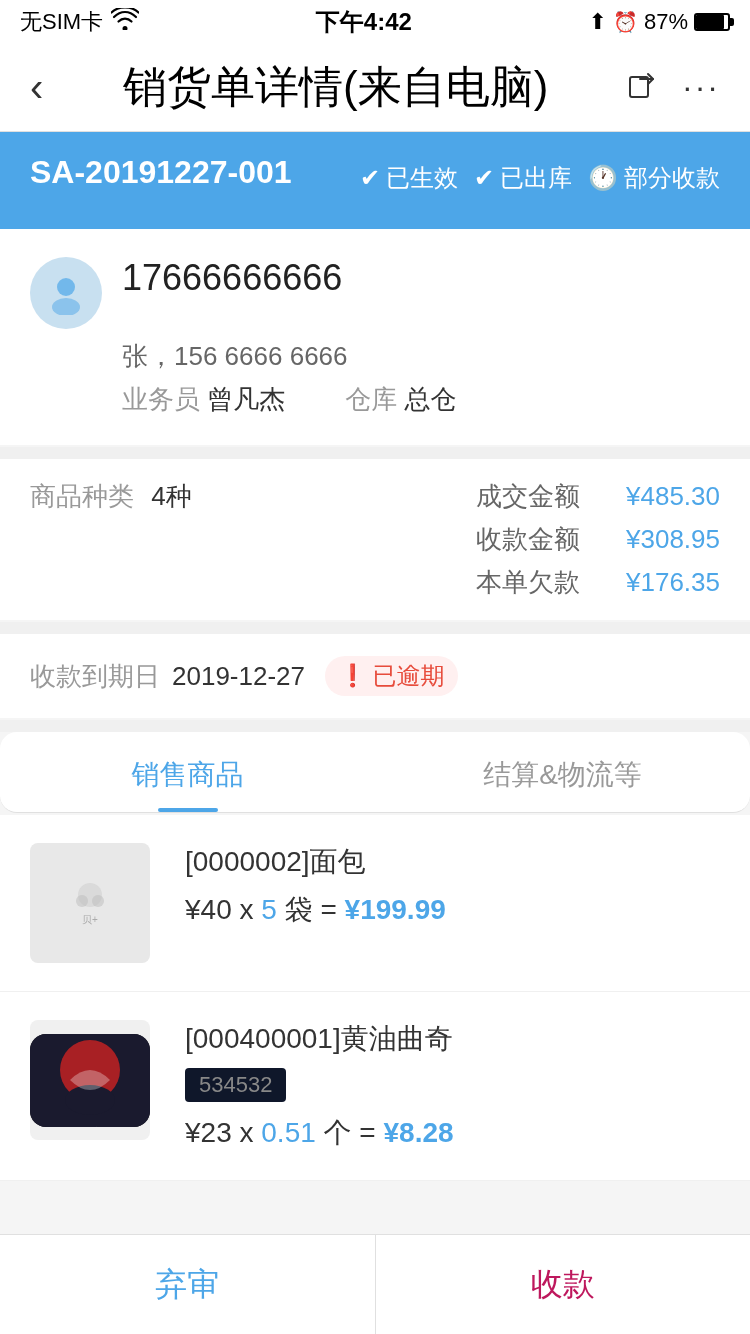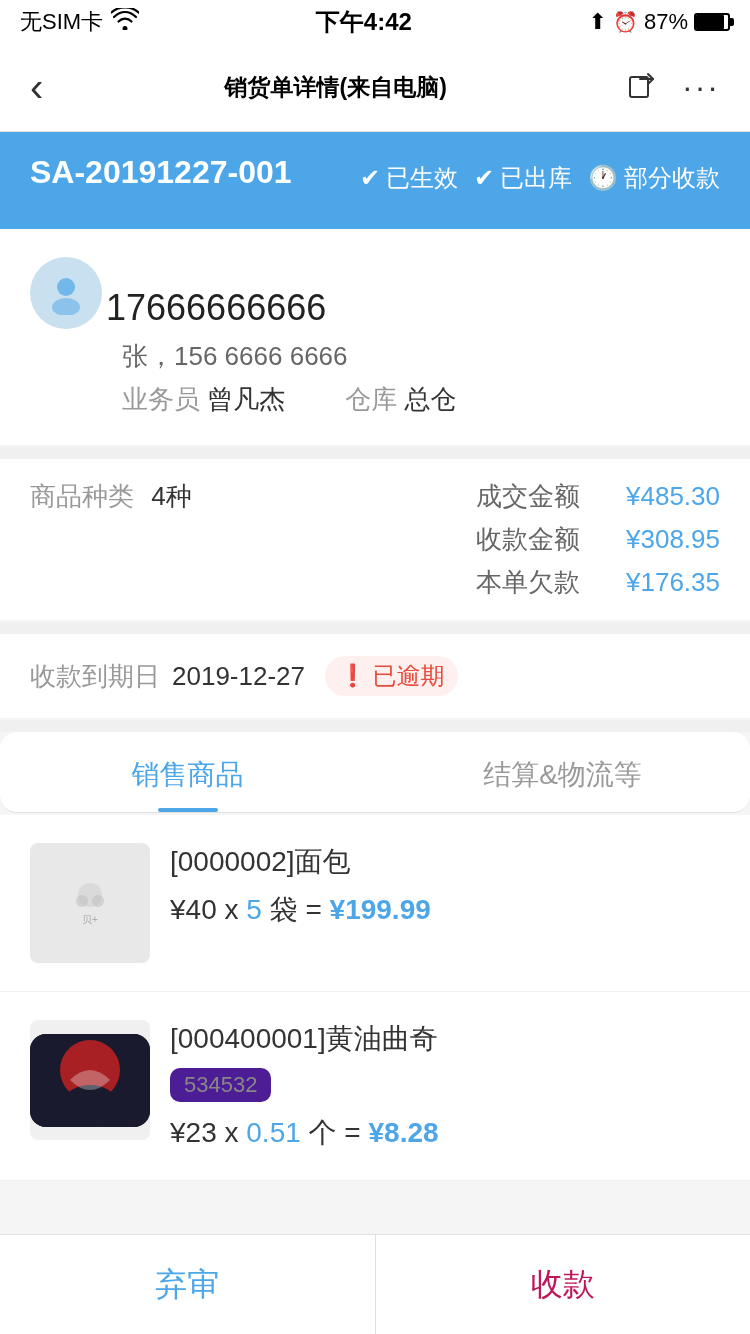--- a/index.html
+++ b/index.html
@@ -38,21 +38,21 @@
     
     .nav-bar {
       background: #fff;
       height: 88px;
       display: flex;
       align-items: center;
       justify-content: space-between;
       padding: 0 30px;
       border-bottom: 1px solid #e0e0e0;
     }
-    .nav-title { font-size: 23px; font-weight: 700; color: #000; }
+    .nav-title { font-size: 44px; font-weight: 400; color: #000; }
     .nav-left, .nav-right { display: flex; align-items: center; gap: 24px; }
     .nav-back { font-size: 40px; color: #333; cursor: pointer; }
 
     
     .blue-header {
       background: #4da6e8;
       padding: 22px 30px 18px;
     }
     .order-id { font-size: 32px; font-weight: 700; color: #fff; margin-bottom: 10px; }
     .order-status-row { display: flex; align-items: center; gap: 16px; margin-bottom: 0; }
@@ -61,21 +61,21 @@
       font-size: 24px; color: #fff;
     }
     .date-row { font-size: 24px; color: #fff; margin-top: 10px; }
 
     
     .customer-section {
       background: #fff;
       padding: 28px 30px;
       margin-bottom: 2px;
     }
-    .customer-row { display: flex; align-items: flex-end; gap: 4px; margin-bottom: 10px; }
+    .customer-row { display: flex; align-items: flex-start; gap: 20px; margin-bottom: 10px; }
     .avatar {
       width: 72px; height: 72px; border-radius: 50%; background: #c8e0f0;
       display: flex; align-items: center; justify-content: center; overflow: hidden; flex-shrink: 0;
     }
     .avatar svg { width: 44px; height: 44px; }
     .customer-name { font-size: 36px; font-weight: 500; color: #222; }
     .customer-sub { font-size: 26px; color: #666; margin-left: 92px; margin-bottom: 6px; }
     .customer-meta { display: flex; align-items: center; margin-left: 92px; margin-top: 8px; font-size: 26px; color: #333; gap: 60px; }
     .meta-label { color: #999; }
     .meta-value { color: #333; }
@@ -144,25 +144,25 @@
     }
     .product-thumb {
       width: 120px; height: 120px; background: #f0f0f0; border-radius: 8px;
       display: flex; align-items: center; justify-content: center;
       flex-shrink: 0; overflow: hidden;
     }
     .thumb-placeholder {
       width: 100%; height: 100%; background: #e8e8e8;
       display: flex; align-items: center; justify-content: center;
     }
-    .product-info { flex: 1; }
+    .product-info { flex: 1; margin-left: 15px; }
     .product-name { font-size: 28px; color: #333; margin-bottom: 10px; font-weight: 500; }
     .product-sku {
-      display: inline-block; background: #4c1d95; color: #888; font-size: 22px;
-      padding: 4px 14px; border-radius: 10px; margin-bottom: 12px;
+      display: inline-block; background: #0f172a; color: #888; font-size: 22px;
+      padding: 4px 14px; border-radius: 4px; margin-bottom: 12px;
     }
     .product-price { font-size: 28px; color: #333; }
     .price-blue { color: #4da6e8; }
     .price-total { color: #4da6e8; font-weight: 600; }
 
     
     .bottom-bar {
       position: fixed; bottom: 0; left: 0; width: 750px;
       background: #fff;
       border-top: 1px solid #e0e0e0;

